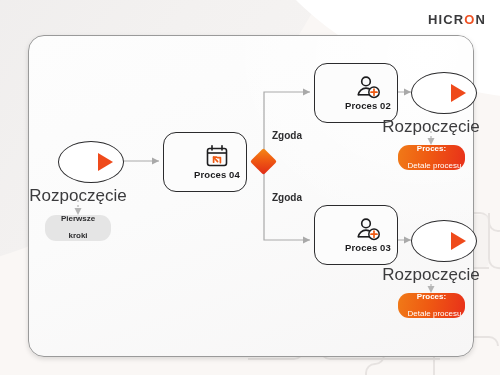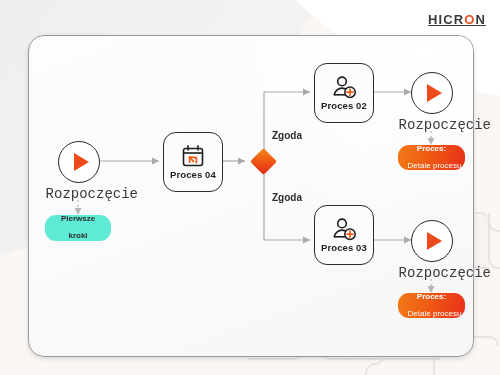--- a/index.html
+++ b/index.html
@@ -36,57 +36,56 @@
   #card-inner-glow{
     position:absolute;right:-40px;top:-60px;width:300px;height:260px;
     background:radial-gradient(ellipse at 70% 30%,#ffffff 0%,rgba(255,255,255,0) 72%);
   }
 
   
   #logo{
     position:absolute;right:14px;top:12px;
     font-size:13px;letter-spacing:1.1px;font-weight:700;color:#3a3a3c;
     font-family:"Liberation Sans", sans-serif;
-    text-decoration:underline;
   }
   #logo .o{color:#ef5123;}
 
   
   #diagram{position:absolute;inset:0;}
 
   
-  .node{position:absolute;}
+  .node{position:absolute;padding-left:24px;}
 
   .start-node{width:40px;height:40px;border-radius:50%;
     border:1.6px solid #2b2b2d;background:#fff;
     display:flex;align-items:center;justify-content:center;}
   .play-tri{width:0;height:0;border-left:15px solid #ef4a1b;
     border-top:9px solid transparent;border-bottom:9px solid transparent;
     margin-left:4px;}
 
   .node-label{
-    position:absolute;text-align:right;
-    font-size:14px;color:#3b3b3d;white-space:nowrap;font-family:Liberation Mono, monospace;
+    position:absolute;text-align:center;
+    font-size:17px;color:#3b3b3d;white-space:nowrap;
   }
 
   .proc-box{
     width:58px;height:58px;border:1.7px solid #2b2b2d;border-radius:13px;
     background:#fcfcfc;
     display:flex;flex-direction:column;align-items:center;justify-content:center;
     gap:1px;
   }
   .proc-title{font-size:9.5px;font-weight:700;color:#1d1d1f;letter-spacing:.1px;}
 
   .pill{
     position:absolute;border-radius:11px;text-align:center;
     display:flex;flex-direction:column;align-items:center;justify-content:center;
     line-height:1.12;
     gap:8px;
   }
-  .pill-grey{background:#5eead4;color:#2d2d2f;font-size:8px;font-weight:700;text-align:center;}
+  .pill-grey{background:#e5e5e5;color:#2d2d2f;font-size:8px;font-weight:700;text-align:center;}
   .pill-orange{
     background:linear-gradient(100deg,#f07a18 0%,#ef5a12 45%,#e8301a 100%);
     color:#fff;
   }
   .pill-orange .l1{font-size:8px;font-weight:700;}
   .pill-orange .l2{font-size:8px;font-weight:400;margin-left:6px;}
 
   .edge-label{
     position:absolute;font-size:10px;font-weight:700;color:#2d2d2f;
     white-space:nowrap;

